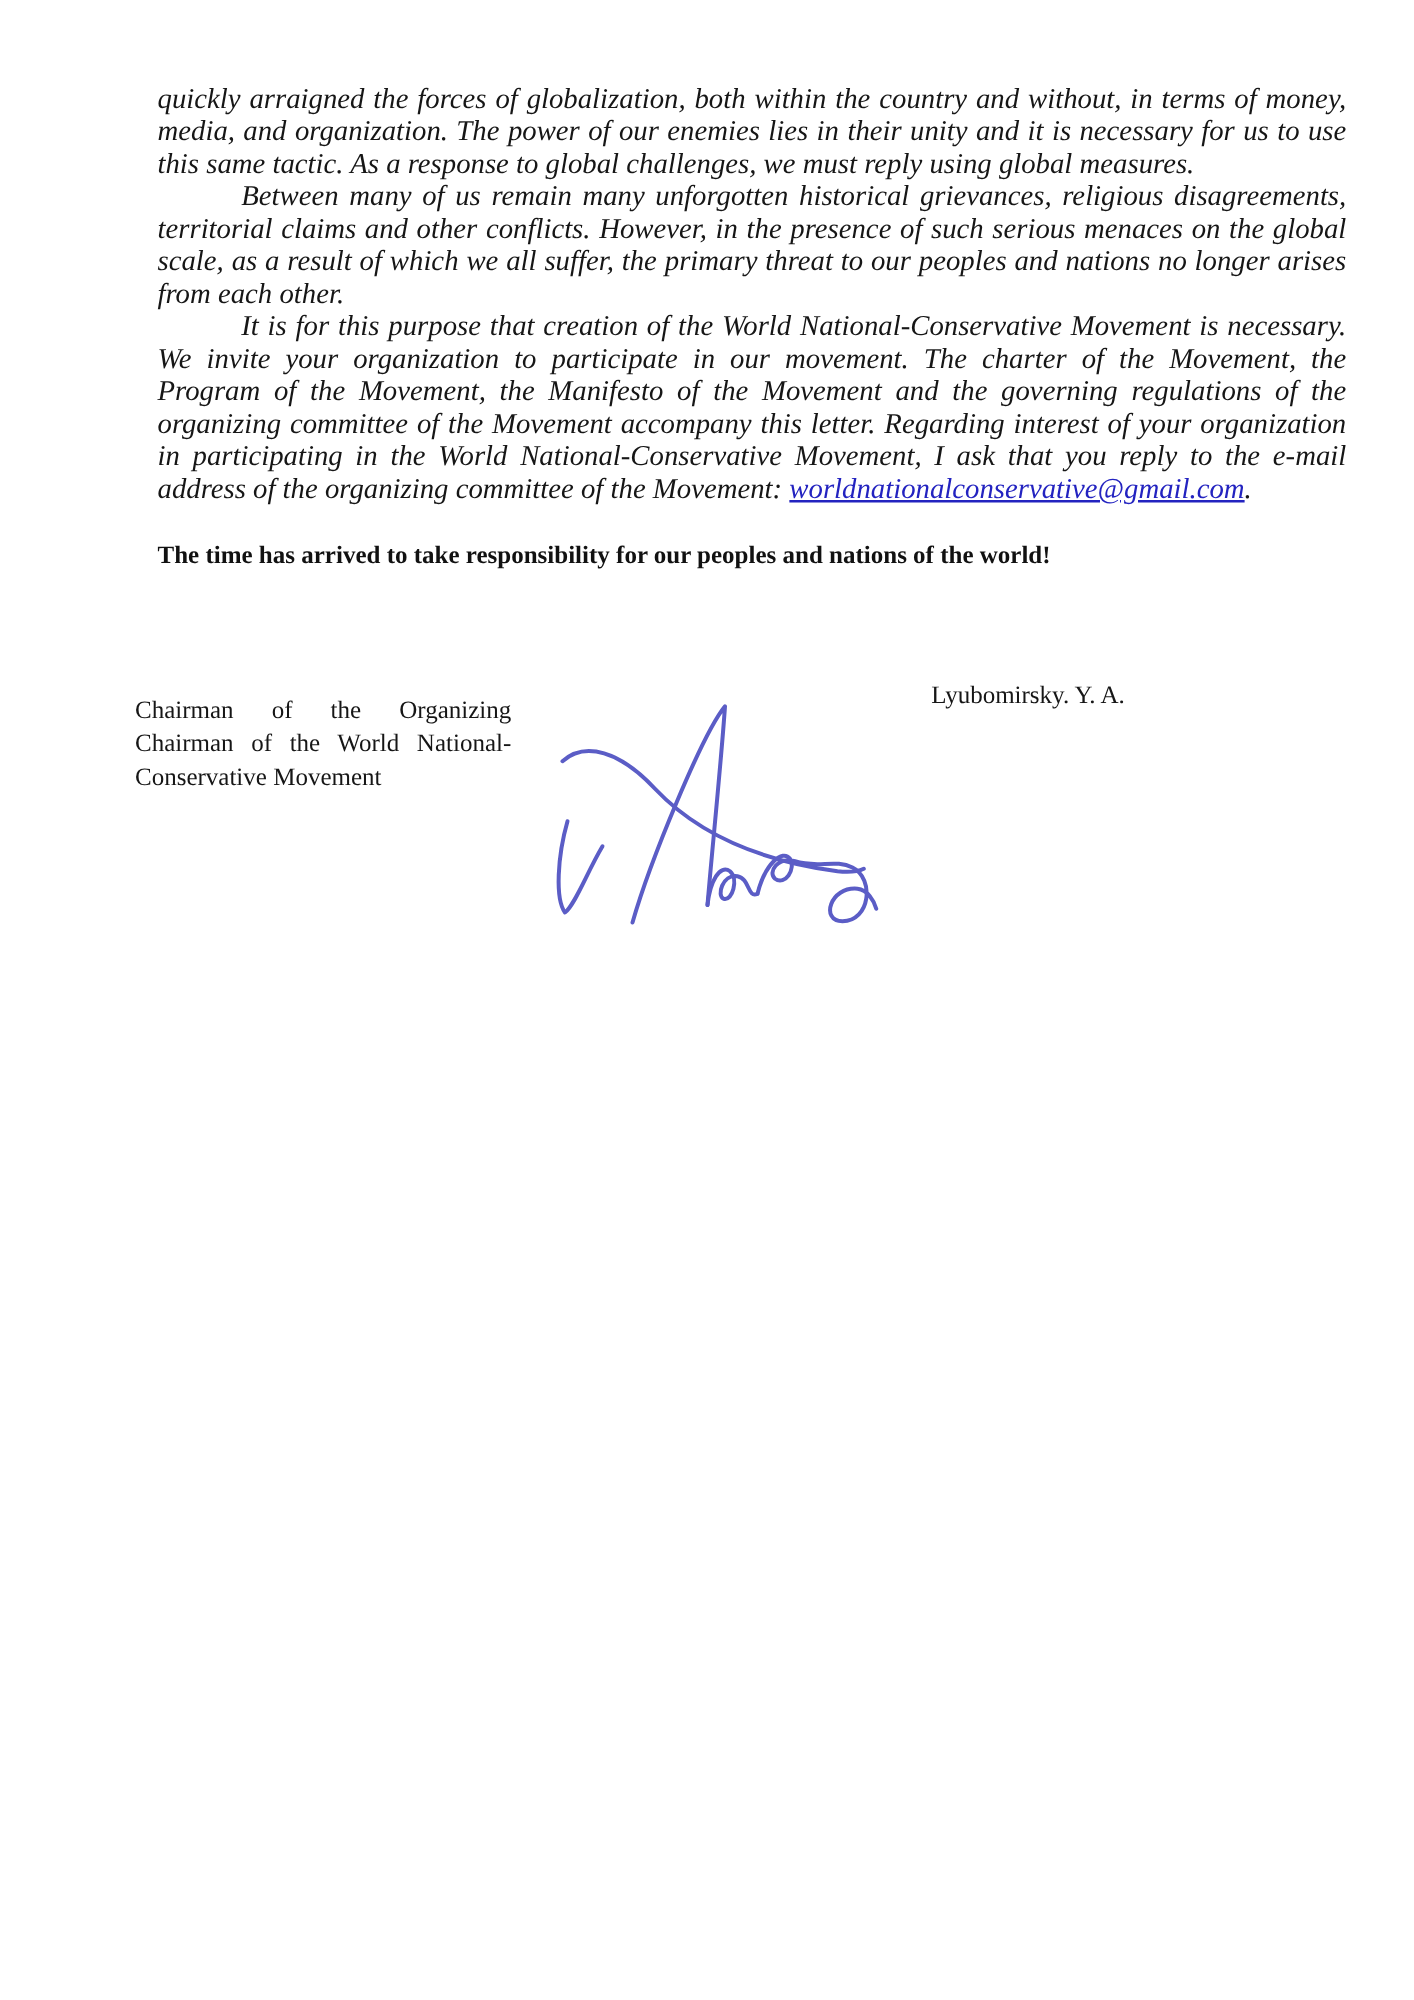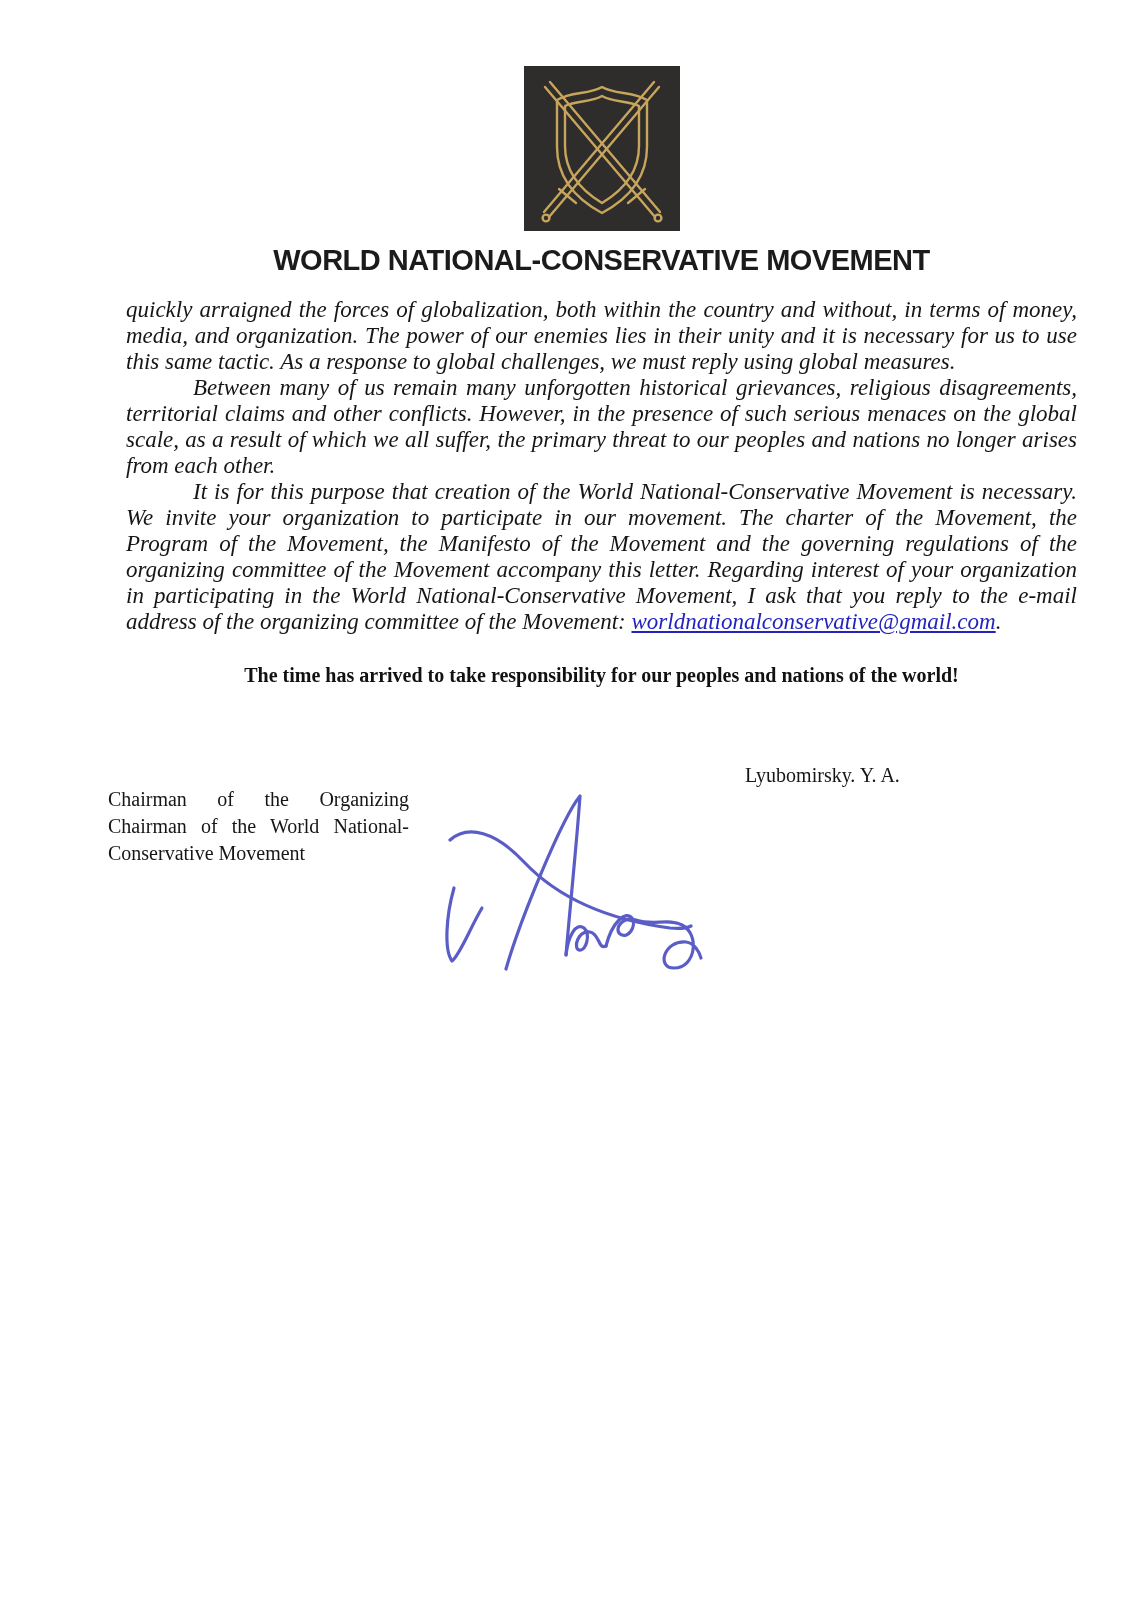--- a/index.html
+++ b/index.html
@@ -39,33 +39,32 @@
     font-style: italic;
   }
   .body-text p.indent { text-indent: 67px; }
   .email-link {
     text-decoration: underline;
     cursor: pointer;
   }
   .emphasis {
     font-size: 20px;
     font-weight: 700;
-    text-align: center;
     margin: 29px 0 0 0;
     color: #111;
   }
   .sig-section {
     position: relative;
     height: 310px;
     margin-top: 77px;
   }
   .signatory-name {
     position: absolute;
     left: 619px;
-    top: 0;
+    top: 12px;
     font-size: 20px;
     white-space: nowrap;
   }
   .signatory-role {
     position: absolute;
     left: -18px;
     top: 22px;
     width: 301px;
     font-size: 20px;
     line-height: 27px;
@@ -76,45 +75,20 @@
     left: 314px;
     top: 6px;
   }
 </style>
 </head>
 <body>
 
 <div class="page">
   <div class="content">
 
-    <div class="header">
-      <span class="logo">
-        <svg width="156" height="165" viewBox="0 0 156 165" xmlns="http://www.w3.org/2000/svg">
-          <rect x="0" y="0" width="156" height="165" fill="#2e2d2b"></rect>
-          <g fill="none" stroke-width="2.4" stroke-linecap="round" stroke-linejoin="round" stroke="#c8a55c">
-
-            <path d="M21,21 L131,151"></path>
-            <path d="M26,16 L136,146"></path>
-            <path d="M135,21 L25,151"></path>
-            <path d="M130,16 L20,146"></path>
-
-            <path d="M104,137 L121,123"></path>
-            <path d="M52,137 L35,123"></path>
-
-            <circle cx="134" cy="152" r="3.4"></circle>
-            <circle cx="22" cy="152" r="3.4"></circle>
-
-            <path d="M33,34 C48,25 64,29 78,21 C92,29 108,25 123,34 L123,81 C123,112 104,133 78,147 C52,133 33,112 33,81 Z"></path>
-
-            <path d="M41,40 C53,34 66,37 78,30 C90,37 103,34 115,40 L115,80 C115,107 98,125 78,137 C58,125 41,107 41,80 Z"></path>
-          </g>
-        </svg>
-      </span>
-      <h1 class="doc-title">WORLD NATIONAL-CONSERVATIVE MOVEMENT</h1>
-    </div>
 
     <div class="body-text">
       <p>quickly arraigned the forces of globalization, both within the country and without, in terms of money, media, and organization.  The power of our enemies lies in their unity and it is necessary for us to use this same tactic.  As a response to global challenges, we must reply using global measures.</p>
       <p class="indent">Between many of us remain many unforgotten historical grievances, religious disagreements, territorial claims and other conflicts.  However, in the presence of such serious menaces on the global scale, as a result of which we all suffer, the primary threat to our peoples and nations no longer arises from each other.</p>
       <p class="indent"><span>It is for this purpose that creation of the World National-Conservative Movement is necessary. We invite your organization to participate in our movement. The charter of the Movement, the Program of the Movement, the Manifesto of the Movement and the governing regulations of the organizing committee of the Movement accompany this letter.  Regarding interest of your organization in participating in the World National-Conservative Movement, I ask that you reply to the e-mail address of the organizing committee of the Movement: </span><a class="email-link" href="#" style="color: rgb(35, 35, 192);">worldnationalconservative@gmail.com</a><span>.</span></p>
     </div>
 
     <p class="emphasis">The time has arrived to take responsibility for our peoples and nations of the world!</p>
 
     <div class="sig-section">

